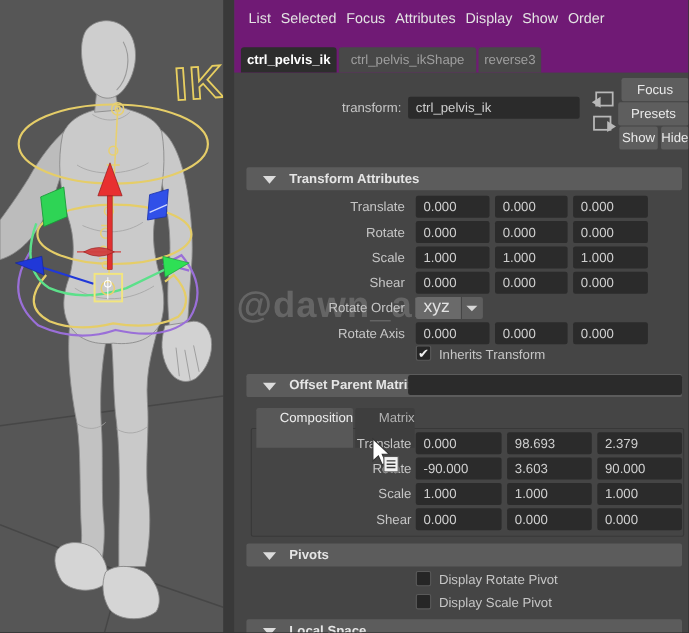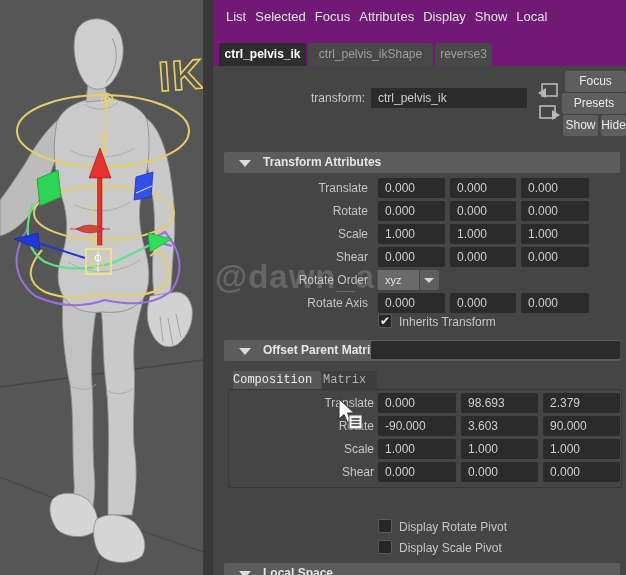--- a/index.html
+++ b/index.html
@@ -42,28 +42,28 @@
     position:absolute; background:#5e5e5e; border-radius:2px; color:#eaeaea;
     font-size:12px; text-align:center; height:21px; line-height:21px; cursor:default;
   }
   .cb {
     position:absolute; width:14px; height:14px; background:#262626;
     border:1px solid #5a5a5a; border-radius:2px; color:#f0f0f0;
     font-size:12px; line-height:13px; text-align:center;
   }
   .cb.checked::after { content:"\2714"; }
   .cblabel { position:absolute; font-size:12px; color:#c6c6c6; height:16px; line-height:16px; }
-  .dd-value { position:absolute; height:20px; background:#6a6a6a; border-radius:2px 0 0 2px; color:#e2e2e2; font-size:11px; line-height:20px; padding-left:7px; }
+  .dd-value { position:absolute; height:20px; background:#6a6a6a; border-radius:2px 0 0 2px; color:#e2e2e2; font-size:16px; line-height:20px; padding-left:7px; }
   .dd-arrow { position:absolute; height:20px; width:19px; background:#5e5e5e; border-radius:0 2px 2px 0; }
   .dd-arrow::after {
     content:""; position:absolute; left:4px; top:8px; width:0; height:0;
     border-left:5px solid transparent; border-right:5px solid transparent; border-top:5px solid #d6d6d6;
   }
   #opm-frame { position:absolute; left:15px; top:389px; width:394px; height:99px; border:1px solid #383838; border-radius:2px; }
-  .subtab { position:absolute; top:371px; height:18px; font-size:12px; text-align:left; line-height:19px; border-radius:2px 2px 0 0;font-family:Liberation Mono, monospace; }
+  .subtab { position:absolute; top:371px; height:36px; font-size:12px; text-align:right; line-height:19px; border-radius:2px 2px 0 0; }
   .subtab.active { background:#585858; color:#ededed; }
   .subtab.inactive { background:#3e3e3e; color:#b2b2b2; }
   .io-icon { position:absolute; width:22px; height:18px; }
   #cursor { position:absolute; left:336px; top:398px; width:30px; height:32px; z-index:30; pointer-events:none; }
 </style>
 </head>
 <body>
 
 <div id="screen">
 
@@ -167,21 +167,21 @@
   <div id="panel">
 
     <div id="menubar">
       <div class="menu-items">
         <span class="menu-item">List</span>
         <span class="menu-item">Selected</span>
         <span class="menu-item">Focus</span>
         <span class="menu-item">Attributes</span>
         <span class="menu-item">Display</span>
         <span class="menu-item">Show</span>
-        <span class="menu-item">Local</span>
+        <span class="menu-item">Order</span>
       </div>
       <div class="tab active" style="left:6px; width:87px;">ctrl_pelvis_ik</div>
       <div class="tab inactive" style="left:95px; width:125px;">ctrl_pelvis_ikShape</div>
       <div class="tab inactive" style="left:222px; width:57px;">reverse3</div>
     </div>
 
     <div id="watermark">@dawn_arc</div>
 
     <div class="lbl" style="left:0; top:88px; width:152px;">transform:</div>
     <div class="field" style="left:158px; top:88px; width:156px;">ctrl_pelvis_ik</div>
@@ -260,20 +260,24 @@
     <div class="lbl" style="left:0; top:439px; width:161px;">Scale</div>
     <div class="field" style="left:165px; top:439px; width:78px;">1.000</div>
     <div class="field" style="left:248px; top:439px; width:77px;">1.000</div>
     <div class="field" style="left:330px; top:439px; width:77px;">1.000</div>
 
     <div class="lbl" style="left:0; top:462px; width:161px;">Shear</div>
     <div class="field" style="left:165px; top:462px; width:78px;">0.000</div>
     <div class="field" style="left:248px; top:462px; width:77px;">0.000</div>
     <div class="field" style="left:330px; top:462px; width:77px;">0.000</div>
 
+    <div class="secheader" style="top:494px;">
+      <span class="tri"></span>
+      <span class="sectitle">Pivots</span>
+    </div>
     <div class="cb" style="left:165px; top:519px;"></div>
     <div class="cblabel" style="left:186px; top:519px;">Display Rotate Pivot</div>
     <div class="cb" style="left:165px; top:540px;"></div>
     <div class="cblabel" style="left:186px; top:540px;">Display Scale Pivot</div>
 
     <div class="secheader" style="top:563px;">
       <span class="tri"></span>
       <span class="sectitle">Local Space</span>
     </div>
   </div>

